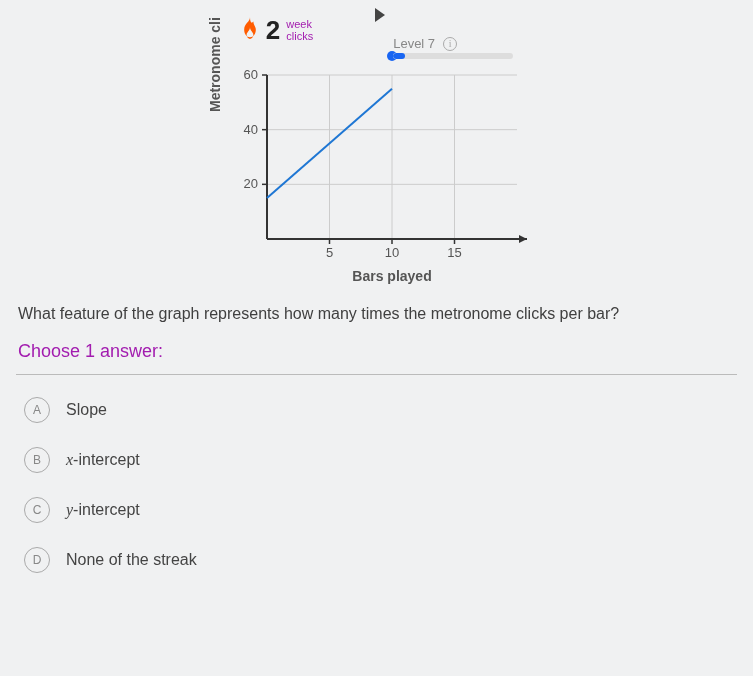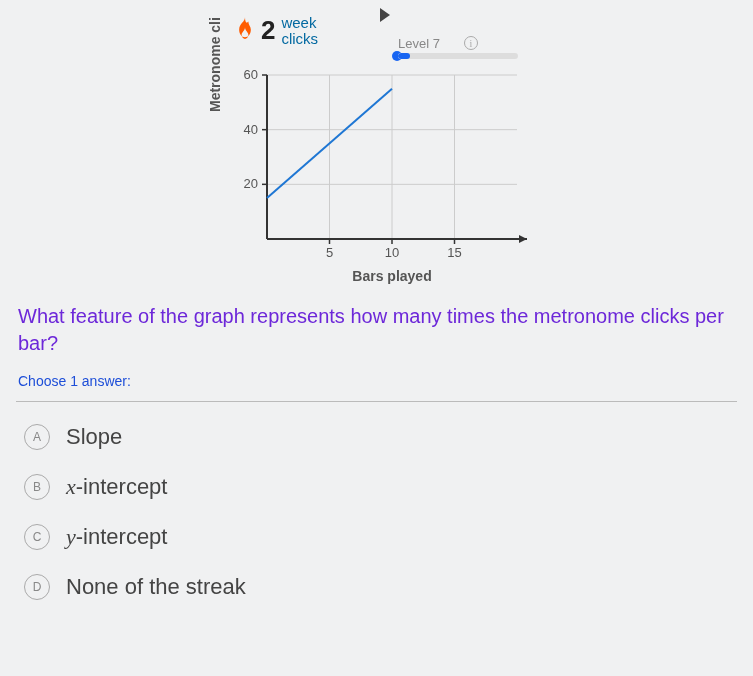--- a/index.html
+++ b/index.html
@@ -27,33 +27,34 @@
     .fire-icon {
       width: 20px; height: 24px;
       color: #ff5c00;
     }
     .streak-num {
       font-size: 26px;
       font-weight: 700;
       color: #222;
     }
     .streak-text {
-      font-size: 15px;
+      font-size: 11px;
       line-height: 1.05;
-      color: #0369a1;
+      color: #a21caf;
     }
     .level-wrap {
       position: relative;
       display: flex;
       flex-direction: column;
       gap: 2px;
     }
     .level-top {
       display: flex;
-      gap: 24px;
+      align-items: center;
+      gap: 8px;
       font-size: 13px;
       color: #888;
       margin-top: 34px;
     }
     .level-bar {
       width: 120px;
       height: 6px;
       background: #ddd;
       border-radius: 3px;
       position: relative;
@@ -100,28 +101,28 @@
       top: 45px;
       transform: rotate(-90deg);
       transform-origin: left top;
       font-size: 14px;
       color: #555;
       font-weight: 600;
       white-space: nowrap;
     }
     .question {
       padding: 16px 18px 10px;
-      font-size: 20px;
-      color: #6d28d9;
+      font-size: 16px;
+      color: #404040;
       line-height: 1.35;
     }
     .choose {
       padding: 6px 18px 10px;
-      font-size: 14px;
-      color: #1d4ed8;
+      font-size: 18px;
+      color: #a21caf;
     }
     .divider {
       height: 1px;
       background: #bbb;
       margin: 2px 16px 0;
     }
     .answers {
       padding: 10px 18px;
     }
     .answer {
@@ -136,21 +137,21 @@
       border: 1px solid #aaa;
       border-radius: 50%;
       display: flex;
       align-items: center;
       justify-content: center;
       font-size: 12px;
       color: #888;
       flex-shrink: 0;
     }
     .answer-text {
-      font-size: 22px;
+      font-size: 16px;
       color: #444;
     }
     .ital { font-style: italic; font-family: Georgia, serif; }
     .dot-marker {
         width:10px;height:10px;border-radius:50%;background:#1865f2;
         position:absolute; left:-6px; top:12px;
     }
   </style>
 </head>
 <body>

